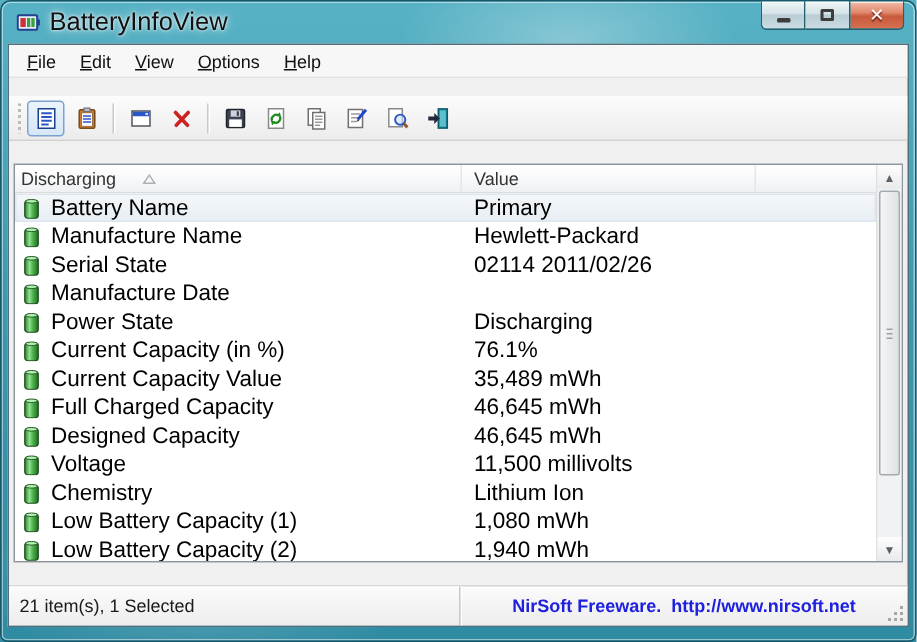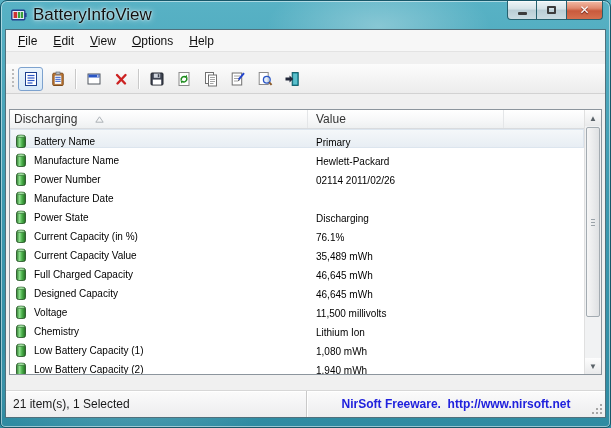--- a/index.html
+++ b/index.html
@@ -68,21 +68,21 @@
   .listview { position:relative; height:100%; background:#fff; border:1px solid #8c959d; overflow:hidden; }
   .lv-header { display:flex; height:19px; background:linear-gradient(#ffffff,#f6f7f8 60%, #eef0f1);
     border-bottom:1px solid #d9dbde; font-size:12px; color:#333; }
   .hcell { display:flex; align-items:center; padding-left:4px; border-right:1px solid #e4e6e8; height:100%; }
   .hcell.desc { width:298px; }
   .hcell.value { width:196px; padding-left:8px; }
   .hcell.rest { flex:1; border-right:none; }
   .sort-arrow { margin-left:18px; opacity:.8; }
 
   .lv-rows { position:absolute; top:19px; left:0; right:17px; bottom:0; overflow:hidden; }
-  .lv-row { display:flex; height:19px; align-items:flex-end; font-size:10px; color:#000; }
+  .lv-row { display:flex; height:19px; align-items:center; font-size:15px; color:#000; }
   .lv-row.selected { background:linear-gradient(#f5f8fa,#e7edf3); box-shadow: inset 0 0 0 1px #dce5ee; }
   .cell-desc { width:298px; display:flex; align-items:center; padding-left:6px; overflow:hidden; white-space:nowrap; }
   .cell-value { width:196px; padding-left:8px; overflow:hidden; white-space:nowrap; }
   .battery-ic { width:10px; height:14px; margin-right:8px; flex:0 0 auto; }
 
   
   .v-scroll { position:absolute; top:0; right:0; bottom:0; width:17px; background:#f1f2f3; border-left:1px solid #e0e0e0; }
   .sb-btn { position:absolute; left:0; right:0; height:16px; display:flex; align-items:center; justify-content:center;
     color:#5a6268; font-size:8px; background:linear-gradient(#fdfdfd,#e9eaeb); }
   .sb-btn.up { top:0; }
@@ -310,21 +310,21 @@
           <linearGradient id="bg2" x1="0" y1="0" x2="1" y2="0">
             <stop offset="0" stop-color="#2e7d2e"></stop>
                       <stop offset="0.35" stop-color="#8fe08f"></stop>
             <stop offset="0.6" stop-color="#4cb24c"></stop>
                       <stop offset="1" stop-color="#236a23"></stop>
           </linearGradient>
         </defs>
         <rect x="0.5" y="1.5" width="9" height="12" rx="2" fill="url(#bg2)" stroke="#1e4d1e" stroke-width="0.8"></rect>
         <ellipse cx="5" cy="2.2" rx="4" ry="1.2" fill="#aef0ae" stroke="#1e4d1e" stroke-width="0.6"></ellipse>
       </svg>
-      <span>Power Number</span>
+      <span>Serial State</span>
     </div>
     <div class="cell-value">02114 2011/02/26</div>
   </div>
             <div class="lv-row">
     <div class="cell-desc">
       <svg class="battery-ic" viewBox="0 0 10 14">
         <defs>
           <linearGradient id="bg3" x1="0" y1="0" x2="1" y2="0">
             <stop offset="0" stop-color="#2e7d2e"></stop>
                       <stop offset="0.35" stop-color="#8fe08f"></stop>

